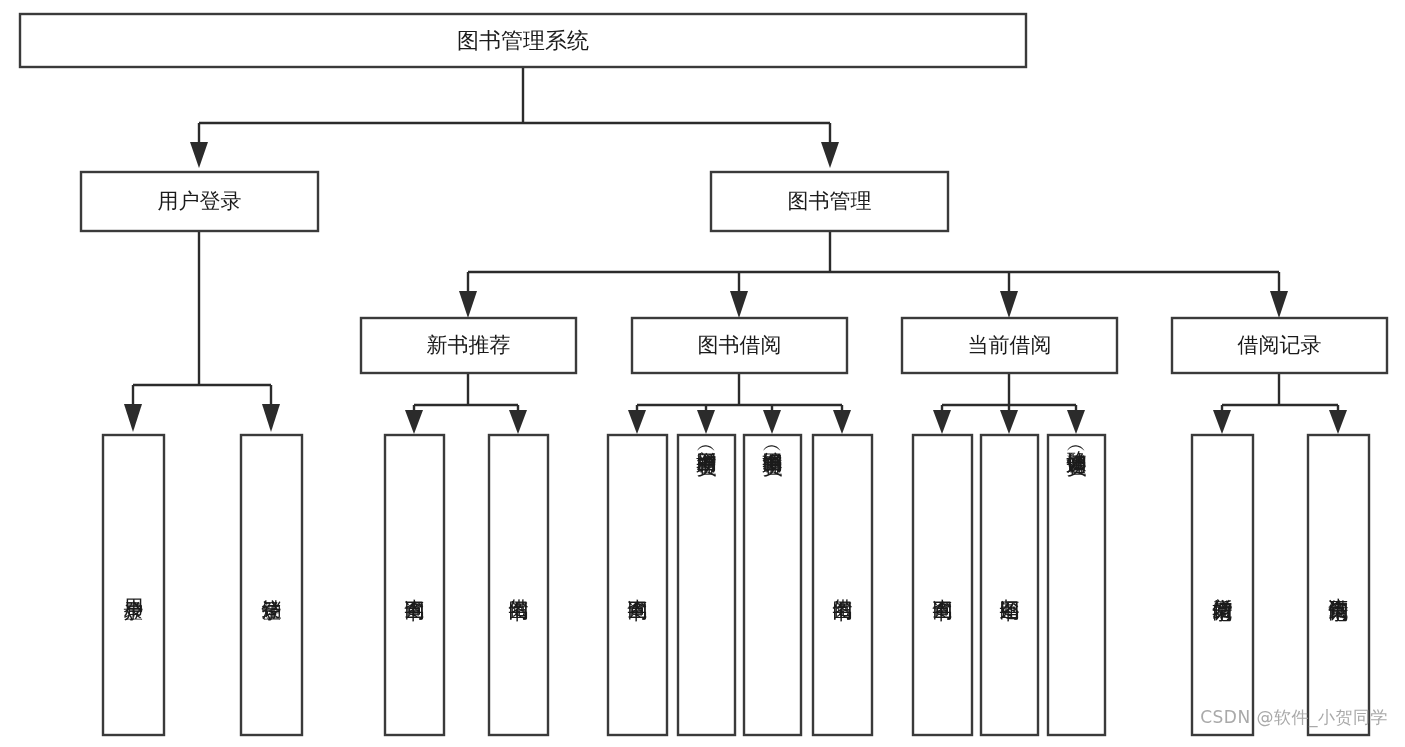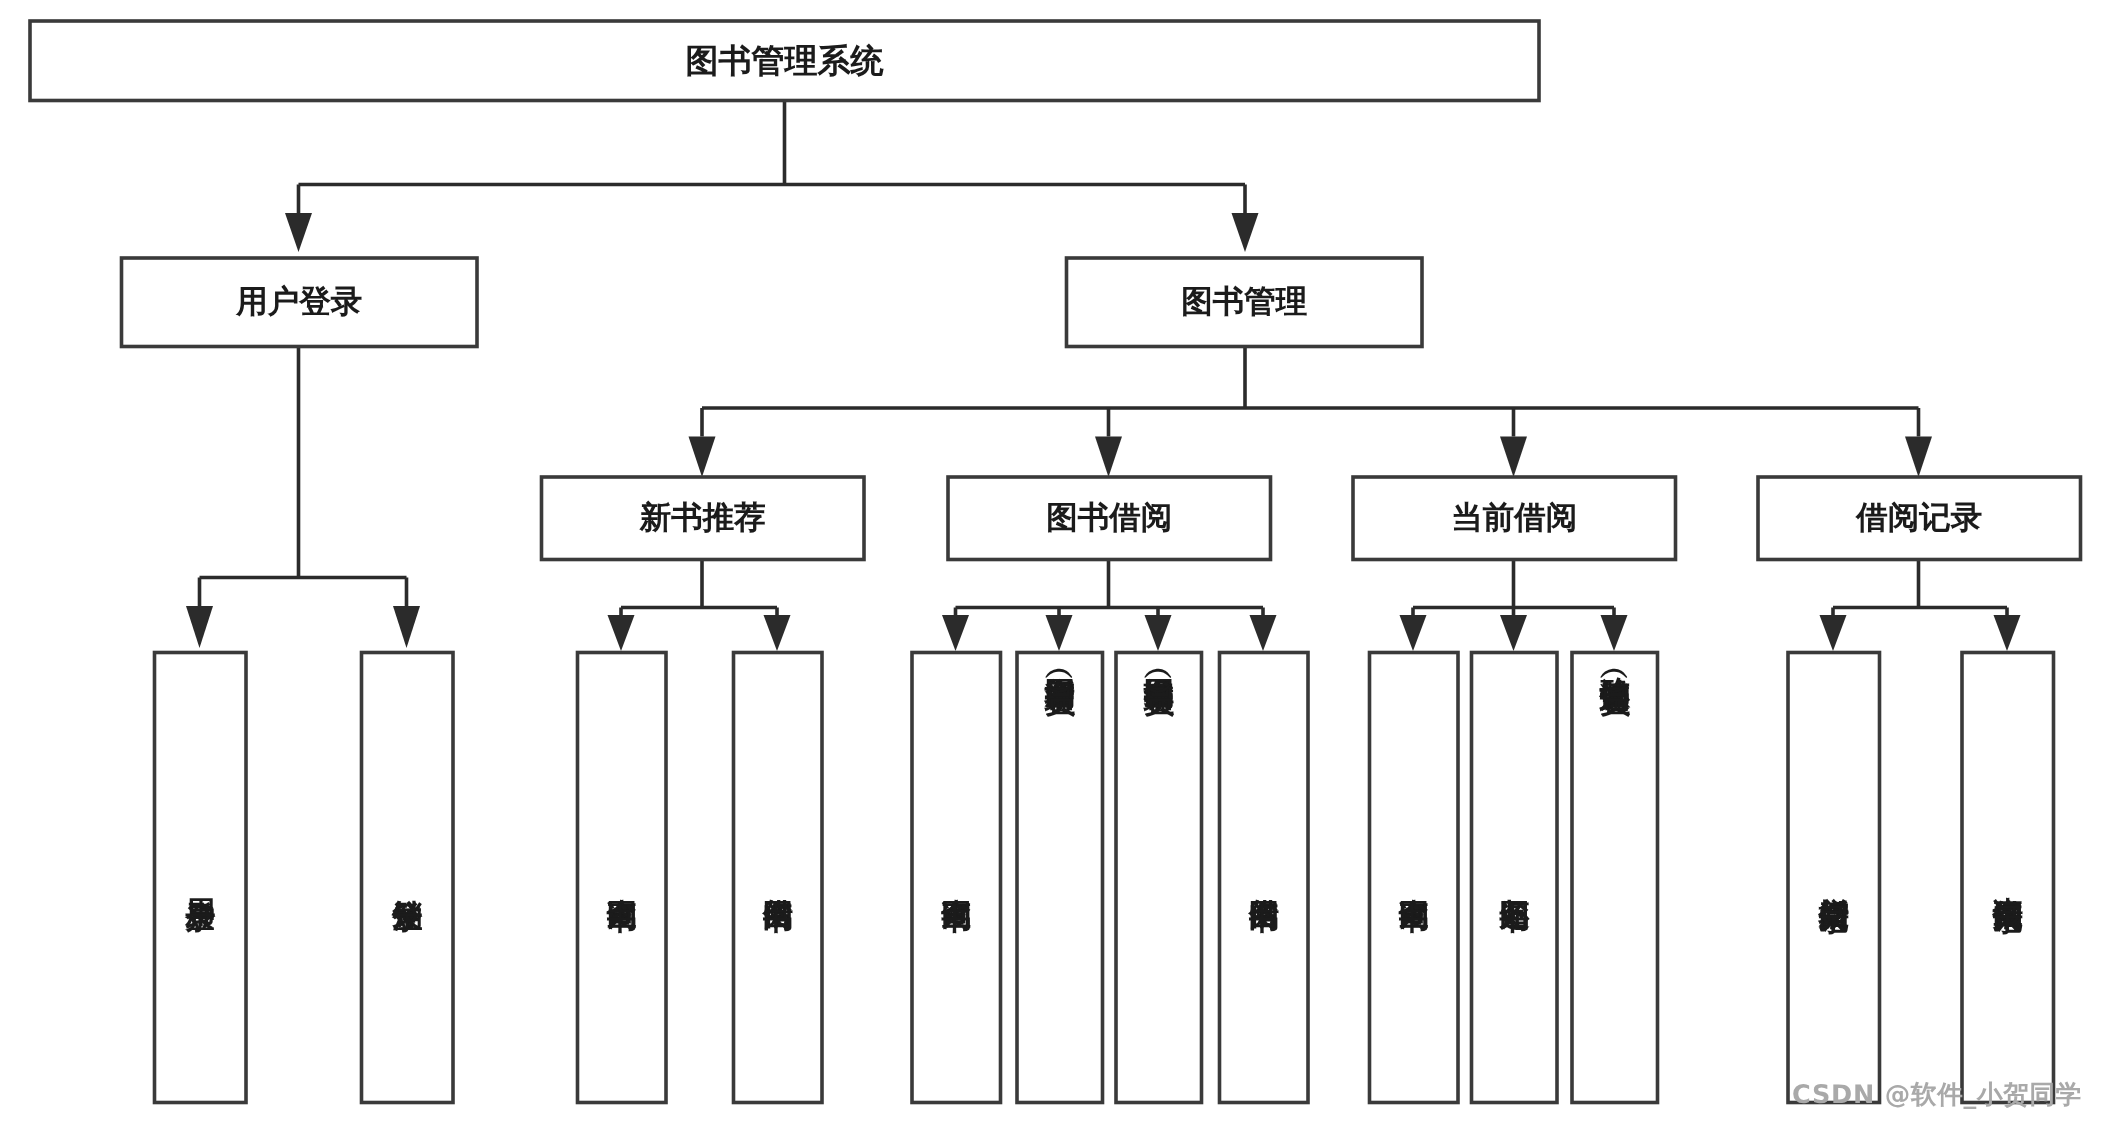--- a/index.html
+++ b/index.html
@@ -9,21 +9,20 @@
   }
   body {
     font-family: "DejaVu Sans", "Liberation Sans", sans-serif;
   }
   #diagram-root {
     position: relative;
     width: 1400px;
     height: 747px;
     background: #ffffff;
     overflow: hidden;
-    font-weight: bold;
   }
   svg.diagram-canvas {
     position: absolute;
     left: 0;
     top: 0;
     width: 1405px;
     height: 747px;
   }
   .node-box {
     fill: #ffffff;
@@ -67,21 +66,21 @@
     font-family: "DejaVu Sans", "Liberation Sans", sans-serif;
     font-size: 20px;
     line-height: 1.06;
     letter-spacing: 1px;
     color: #1b1b1b;
     white-space: nowrap;
   }
   .watermark {
     position: absolute;
     right: 12px;
-    bottom: 6px;
+    bottom: 18px;
     font-family: "DejaVu Sans", "Liberation Sans", sans-serif;
     font-size: 17px;
     color: #a9a9a9;
     letter-spacing: 0.5px;
     white-space: nowrap;
   }
 </style>
 </head>
 <body>
 

